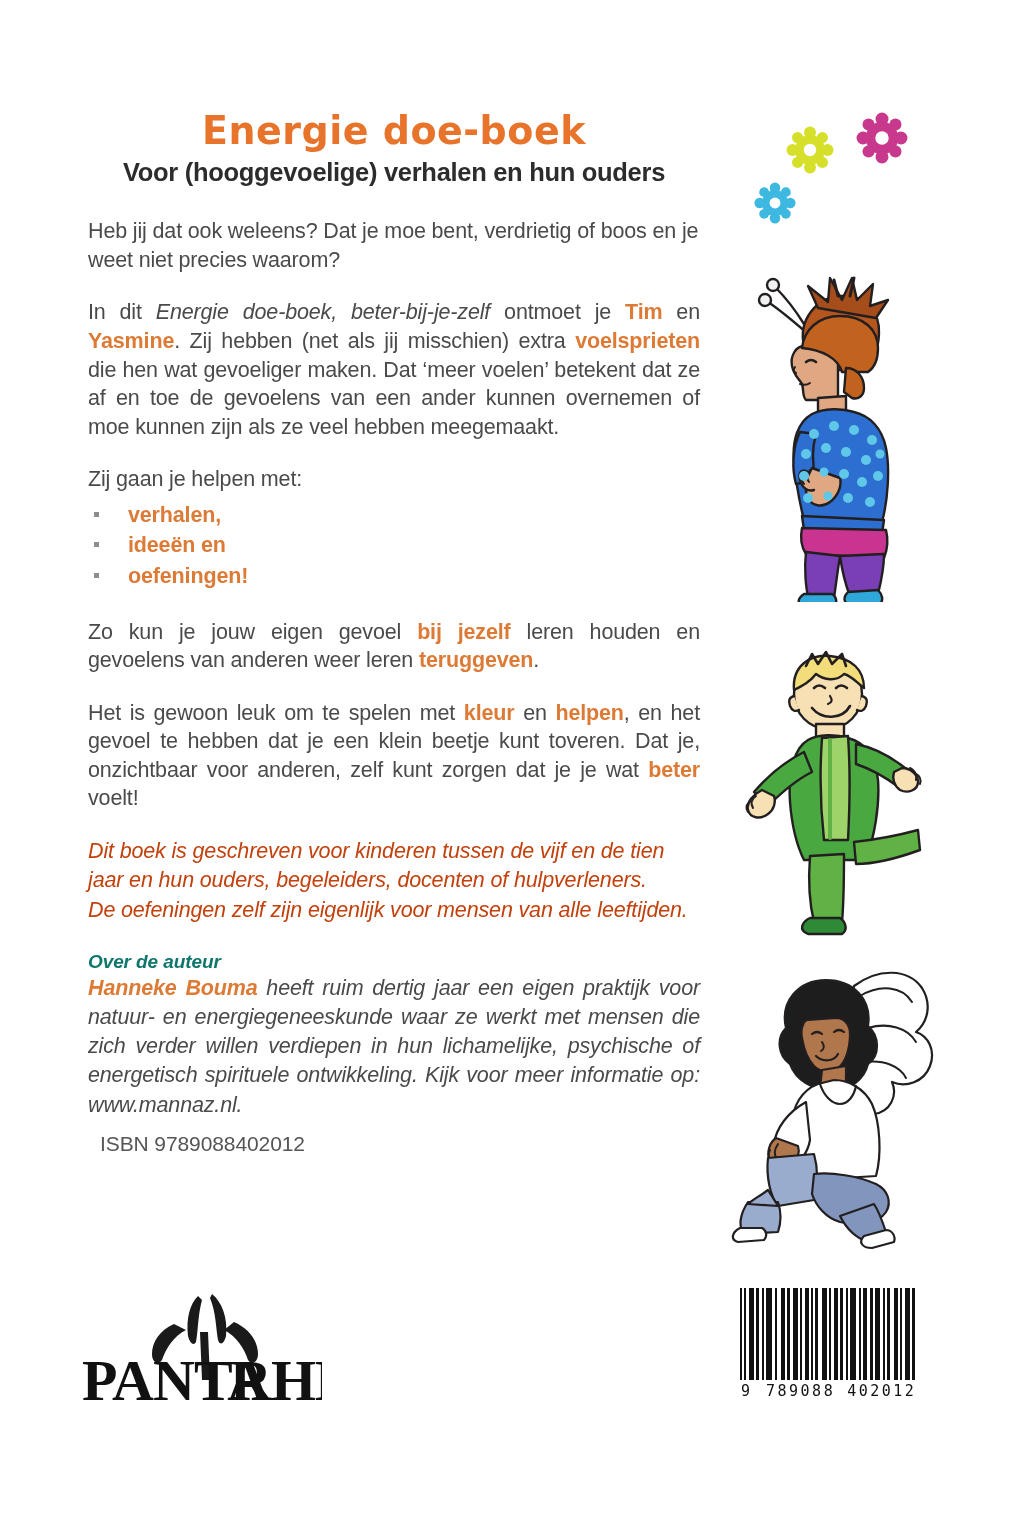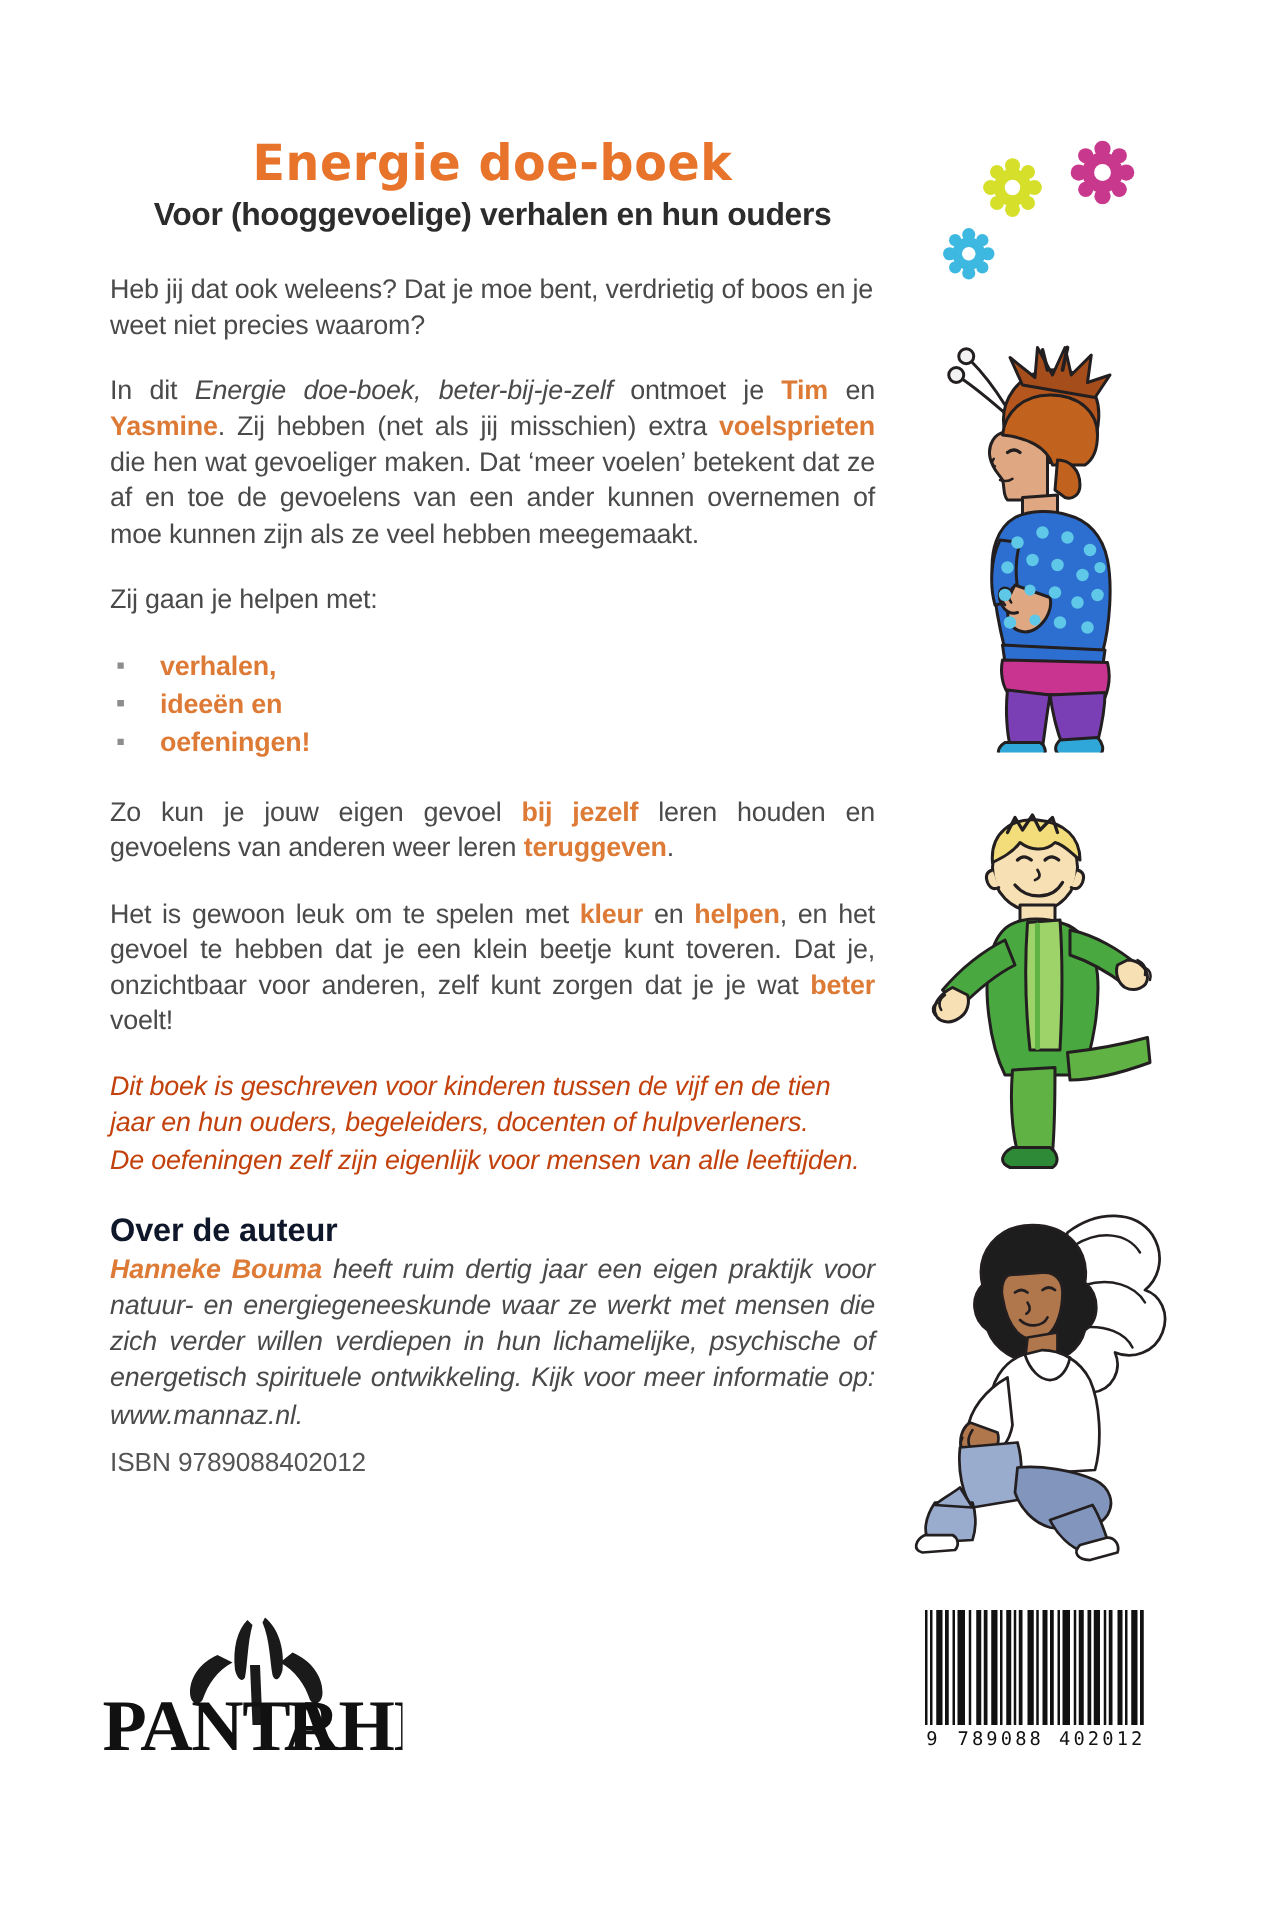--- a/index.html
+++ b/index.html
@@ -57,21 +57,21 @@
   
   p.body {
     font-size: 21.5px;
     line-height: 1.33;
     color: #4a4a4a;
     margin: 0 0 24px 0;
     text-align: justify;
     letter-spacing: -0.15px;
   }
   p.body.left { text-align: left; }
-  p.body.tight { margin-bottom: 24px; }
+  p.body.tight { margin-bottom: 6px; }
   em.ital { font-style: italic; }
   span.hl {
     color: #dd7a35;
     font-weight: bold;
   }
 
   
   ul.helpen {
     list-style: none;
     margin: 0 0 26px 0;
@@ -102,23 +102,24 @@
     line-height: 1.36;
     color: #c2410c;
     font-style: italic;
     margin: 0 0 26px 0;
     text-align: left;
     letter-spacing: -0.15px;
   }
 
   
   .author-head {
-    font-size: 26px;
+    font-size: 19px;
+    font-style: italic;
     font-weight: bold;
-    color: #0f172a;
+    color: #0f766e;
     margin: 0 0 1px 0;
     letter-spacing: -0.1px;
   }
   p.author-body {
     font-size: 21.5px;
     line-height: 1.36;
     font-style: italic;
     color: #4a4a4a;
     margin: 0 0 12px 0;
     text-align: justify;
@@ -127,21 +128,21 @@
   p.author-body .name {
     color: #dd7a35;
     font-weight: bold;
     font-style: italic;
   }
 
   .isbn {
     font-size: 21px;
     color: #555;
     letter-spacing: -0.1px;
-    margin: 0;
+    margin: 12px;
   }
 
   
   .logo {
     position: absolute;
     left: 82px;
     top: 1288px;
     width: 240px;
     height: 120px;
   }

